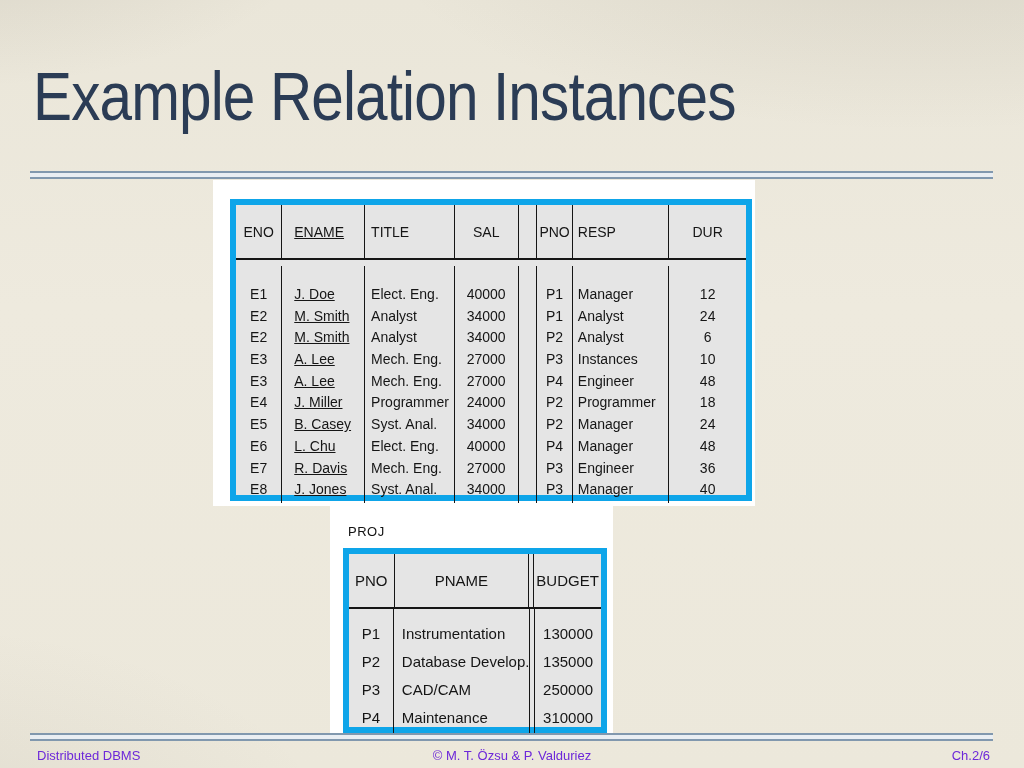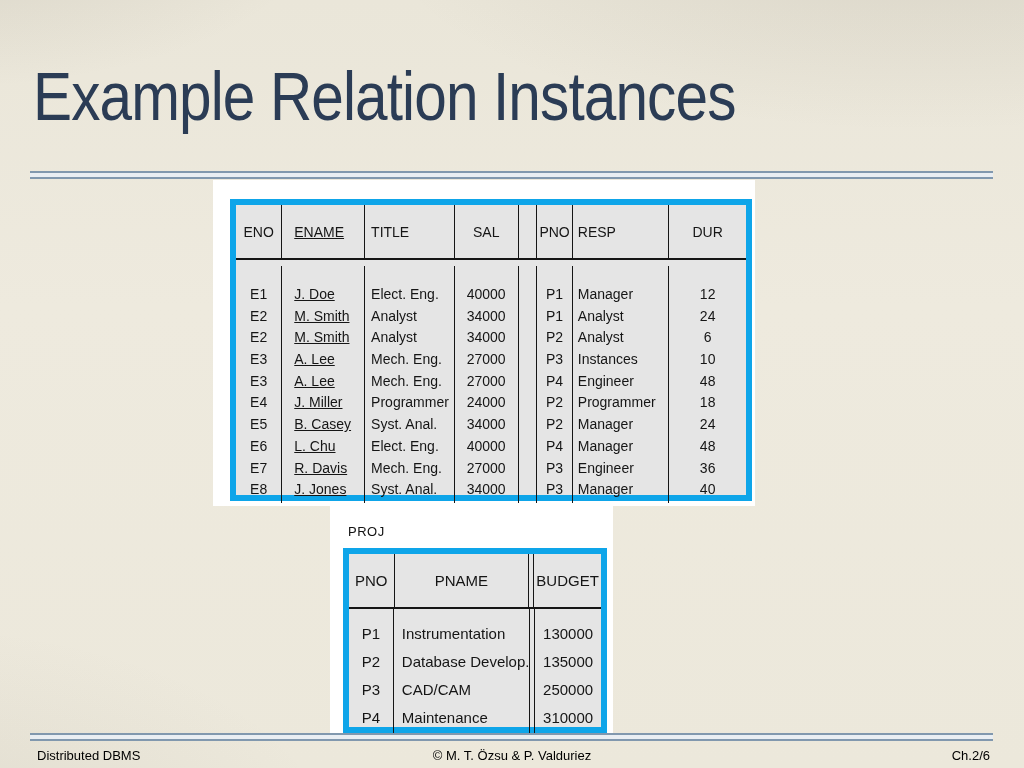--- a/index.html
+++ b/index.html
@@ -67,21 +67,21 @@
   .e0,.e3,.e5,.e7 { justify-content:center; text-align:center; }
   .e1 { padding-left:12px;text-decoration:underline; } .e2 { padding-left:6px; } .e6 { padding-left:5px; }
 
   
   .p0{width:47px} .p1{width:139px} .p2{width:5px} .p3{width:69px}
   .p0,.p3 { justify-content:center; text-align:center; }
   .proj-table .thead .p1 { justify-content:center; }
   .proj-table .tbody .p1 { padding-left:8px; }
 
   
-  .footer-text { position:absolute; top:748px; font-size:13px; color:#000000; }
+  .footer-text { position:absolute; top:748px; font-size:13px; color:#6d28d9; }
   .footer-left   { left:37px; }
   .footer-center { left:0; width:1024px; text-align:center; }
   .footer-right  { right:34px; }
 </style>
 </head>
 <body>
 
 <h1 class="slide-title">Example Relation Instances</h1>
 
 <div class="rule rule-top"></div>

